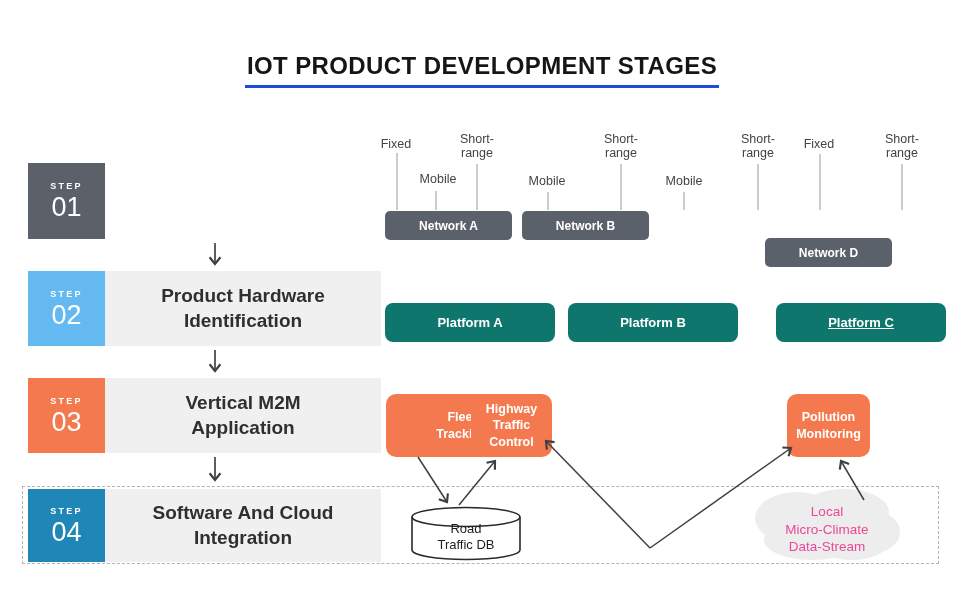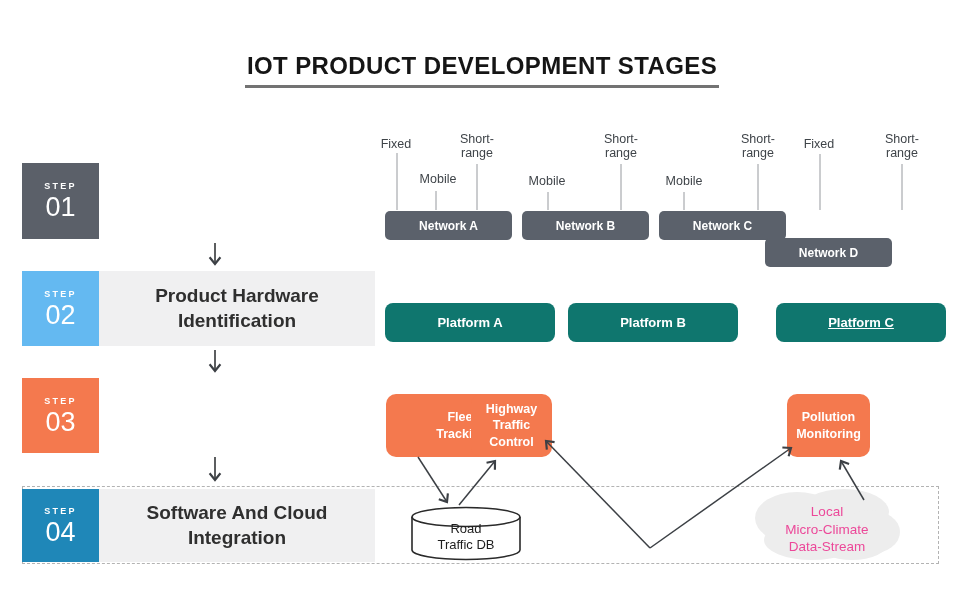--- a/index.html
+++ b/index.html
@@ -4,24 +4,24 @@
 <style>
   html,body{margin:0;padding:0;background:#ffffff;}
   .canvas{
     position:relative;width:964px;height:614px;background:#ffffff;overflow:hidden;
     font-family:"Liberation Sans", sans-serif;
   }
   
   .title-wrap{position:absolute;left:0;top:52px;width:964px;text-align:center;}
   .title{
     display:inline-block;font-size:24px;font-weight:bold;letter-spacing:.4px;color:#151515;
-    border-bottom:3px solid #737373;padding:0 2px 5px 2px;
+    border-bottom:3px solid #1d4ed8;padding:0 2px 5px 2px;
   }
   
-  .row{position:absolute;left:22px;width:353px;height:75px;display:flex;}
+  .row{position:absolute;left:28px;width:353px;height:75px;display:flex;}
   .badge{width:77px;flex:0 0 77px;color:#ffffff;display:flex;flex-direction:column;align-items:center;justify-content:center;}
   .badge .tag{font-size:9px;font-weight:bold;letter-spacing:2.2px;margin-bottom:3px;}
   .badge .num{font-size:27px;font-weight:400;line-height:1;}
   .c-step1{background:#5b6069;} .c-step2{background:#64b9f1;}
   .c-step3{background:#f4794e;} .c-step4{background:#1f87b8;}
   .label-area{
     flex:1;background:#f0f0f1;display:flex;align-items:center;justify-content:center;
     font-size:19px;font-weight:bold;color:#2f2f2f;text-align:center;line-height:1.3;
   }
   .pre{white-space:pre-line;}
@@ -78,20 +78,22 @@
     </div>
     <div class="label-area pre">Product Hardware
 Identification</div>
   </div>
 
   <div class="row" style="top:378px;">
     <div class="badge c-step3">
       <div class="tag">STEP</div>
       <div class="num">03</div>
     </div>
+    <div class="label-area pre">Vertical M2M
+Application</div>
   </div>
 
   <div class="row" style="top:489px;height:73px;">
     <div class="badge c-step4">
       <div class="tag">STEP</div>
       <div class="num">04</div>
     </div>
     <div class="label-area pre">Software And Cloud
 Integration</div>
   </div>
@@ -108,21 +110,20 @@
   <div class="sublabel" style="left:658px;top:174px;">Mobile</div>
   <div class="sublabel pre" style="left:732px;top:132px;">Short-
 range</div>
 
   <div class="sublabel" style="left:793px;top:137px;">Fixed</div>
   <div class="sublabel pre" style="left:876px;top:132px;">Short-
 range</div>
 
   <div class="network" style="left:385px;">Network A</div>
   <div class="network" style="left:522px;">Network B</div>
-  <div class="network" style="left:659px;">Network C</div>
   <div class="network" style="left:765px;margin-top:27px;">Network D</div>
 
   <div class="platform" style="left:385px;">Platform A</div>
   <div class="platform" style="left:568px;">Platform B</div>
   <div class="platform" style="left:776px;text-decoration:underline;">Platform C</div>
 
   <div class="app pre" style="left:386px;width:80px;padding-left:36px;">Fleet
 Tracking</div>
   <div class="app pre" style="left:471px;width:81px;">Highway
 Traffic

